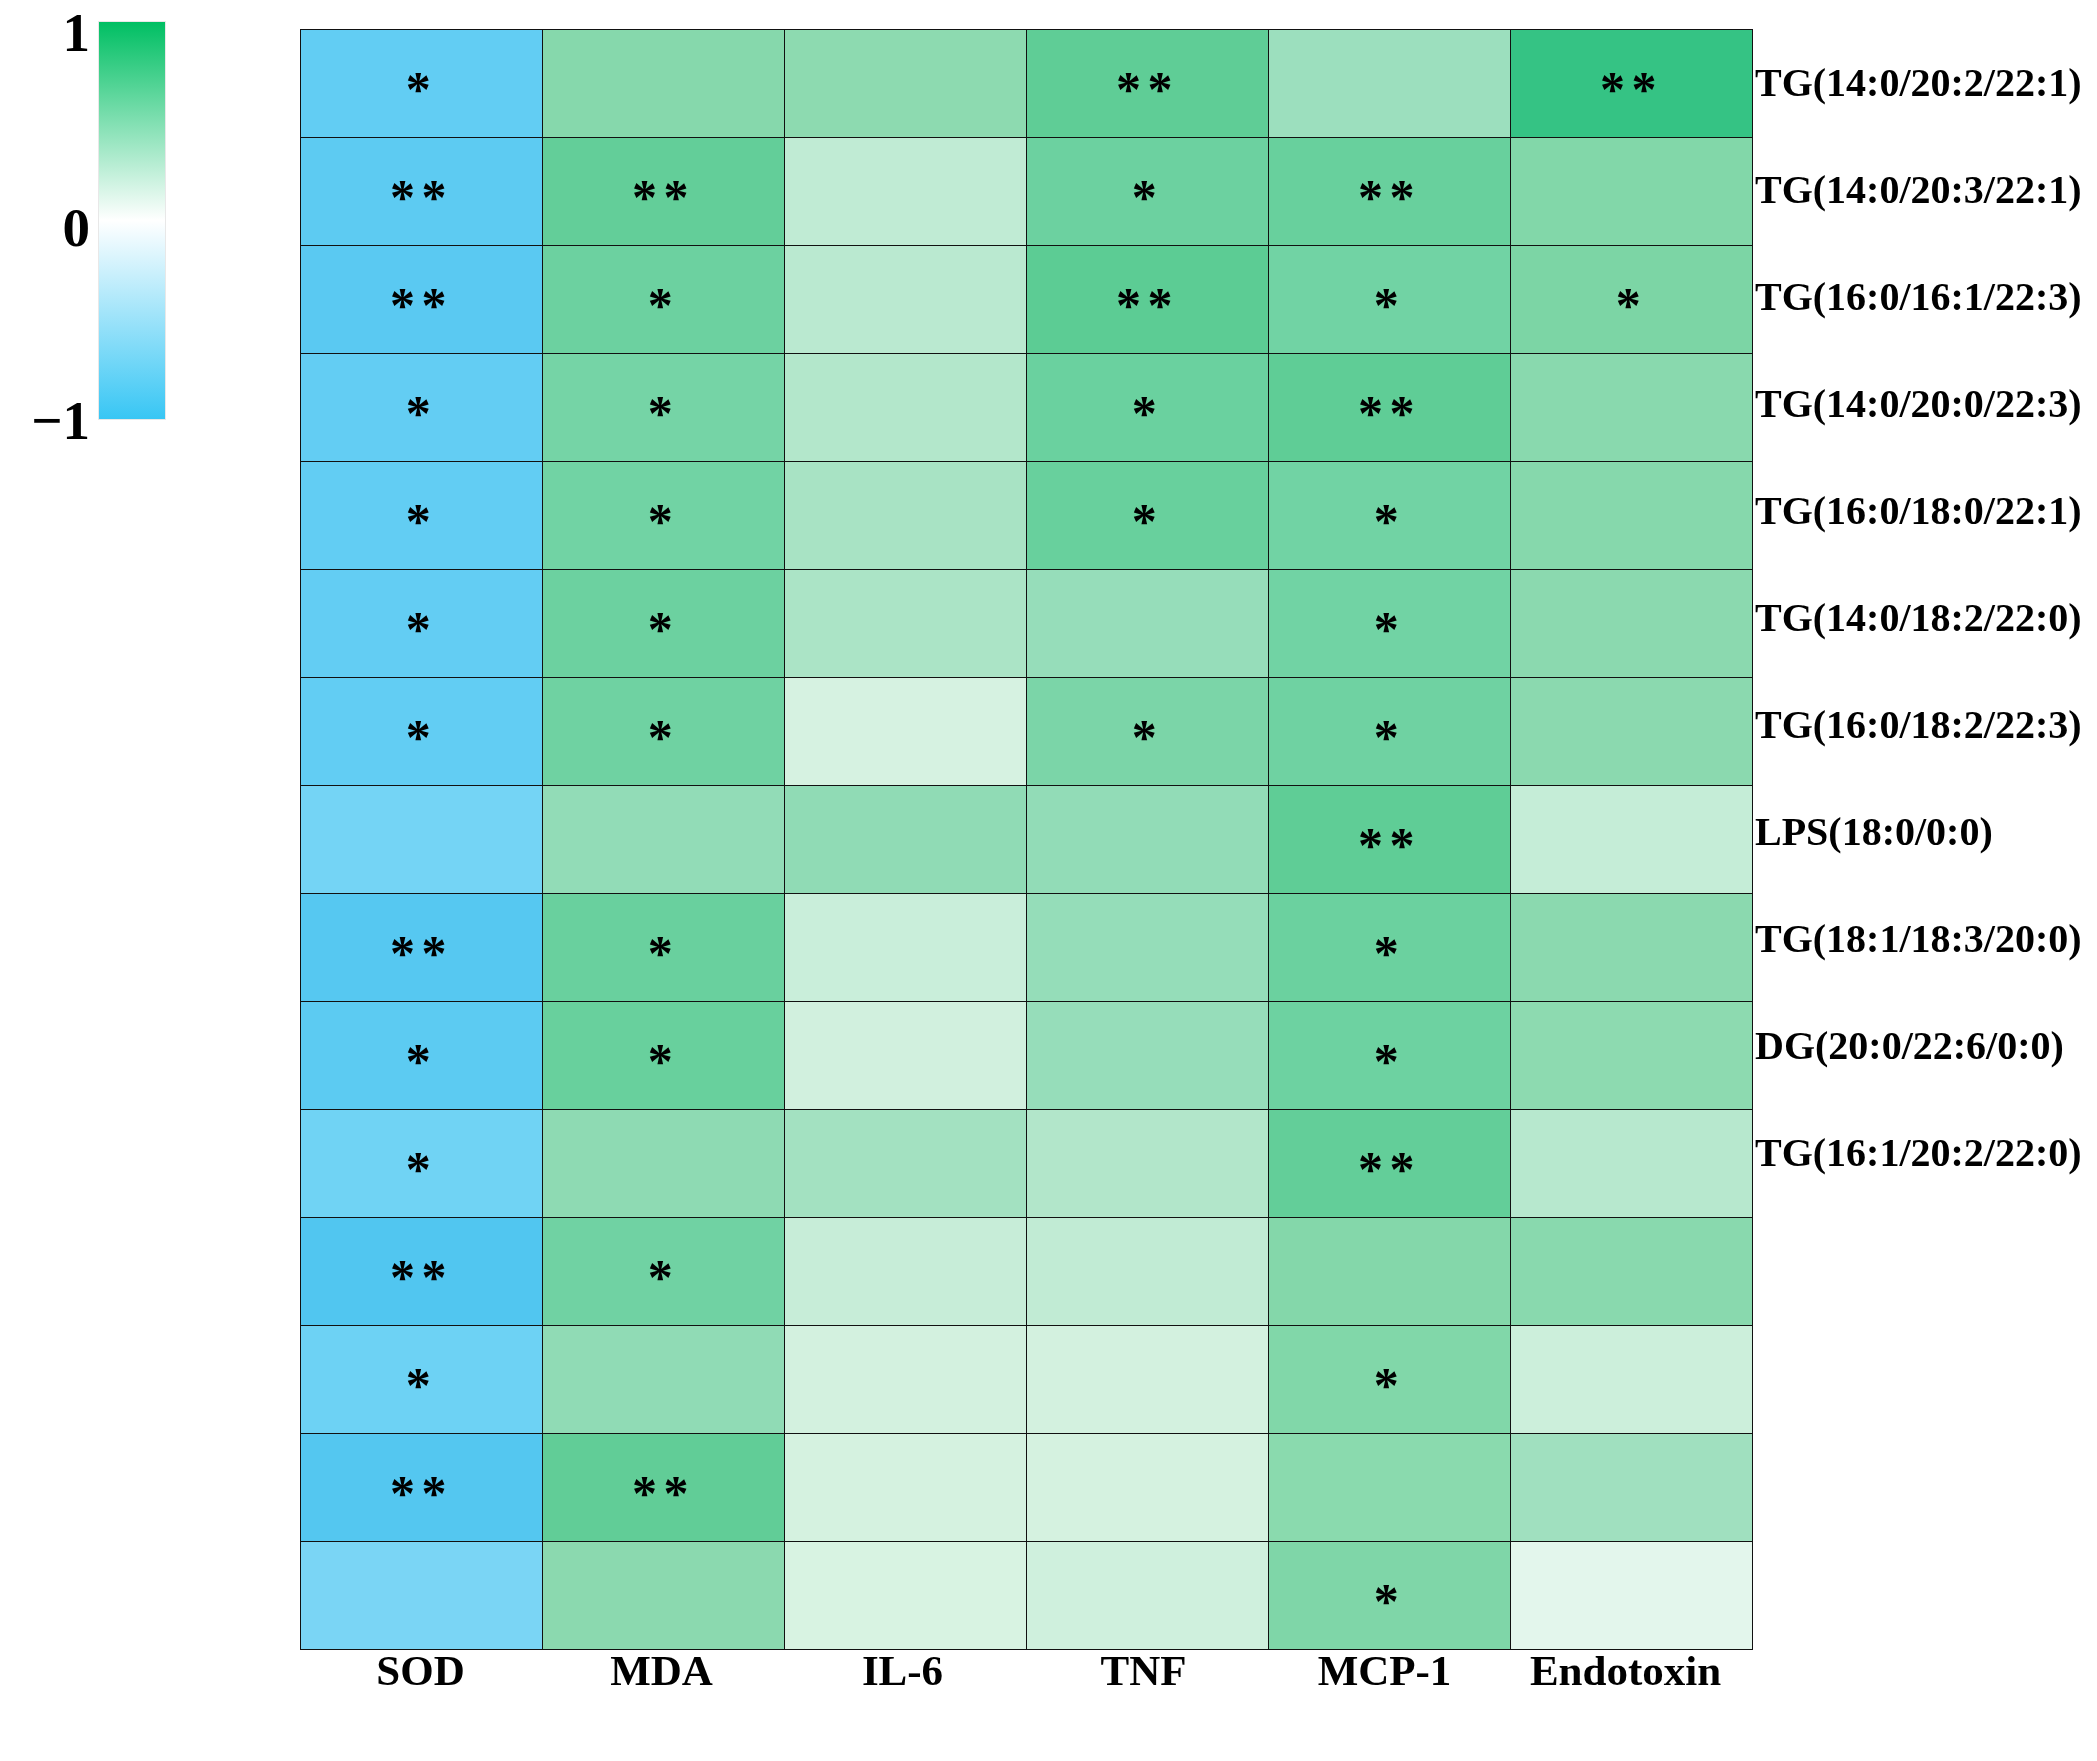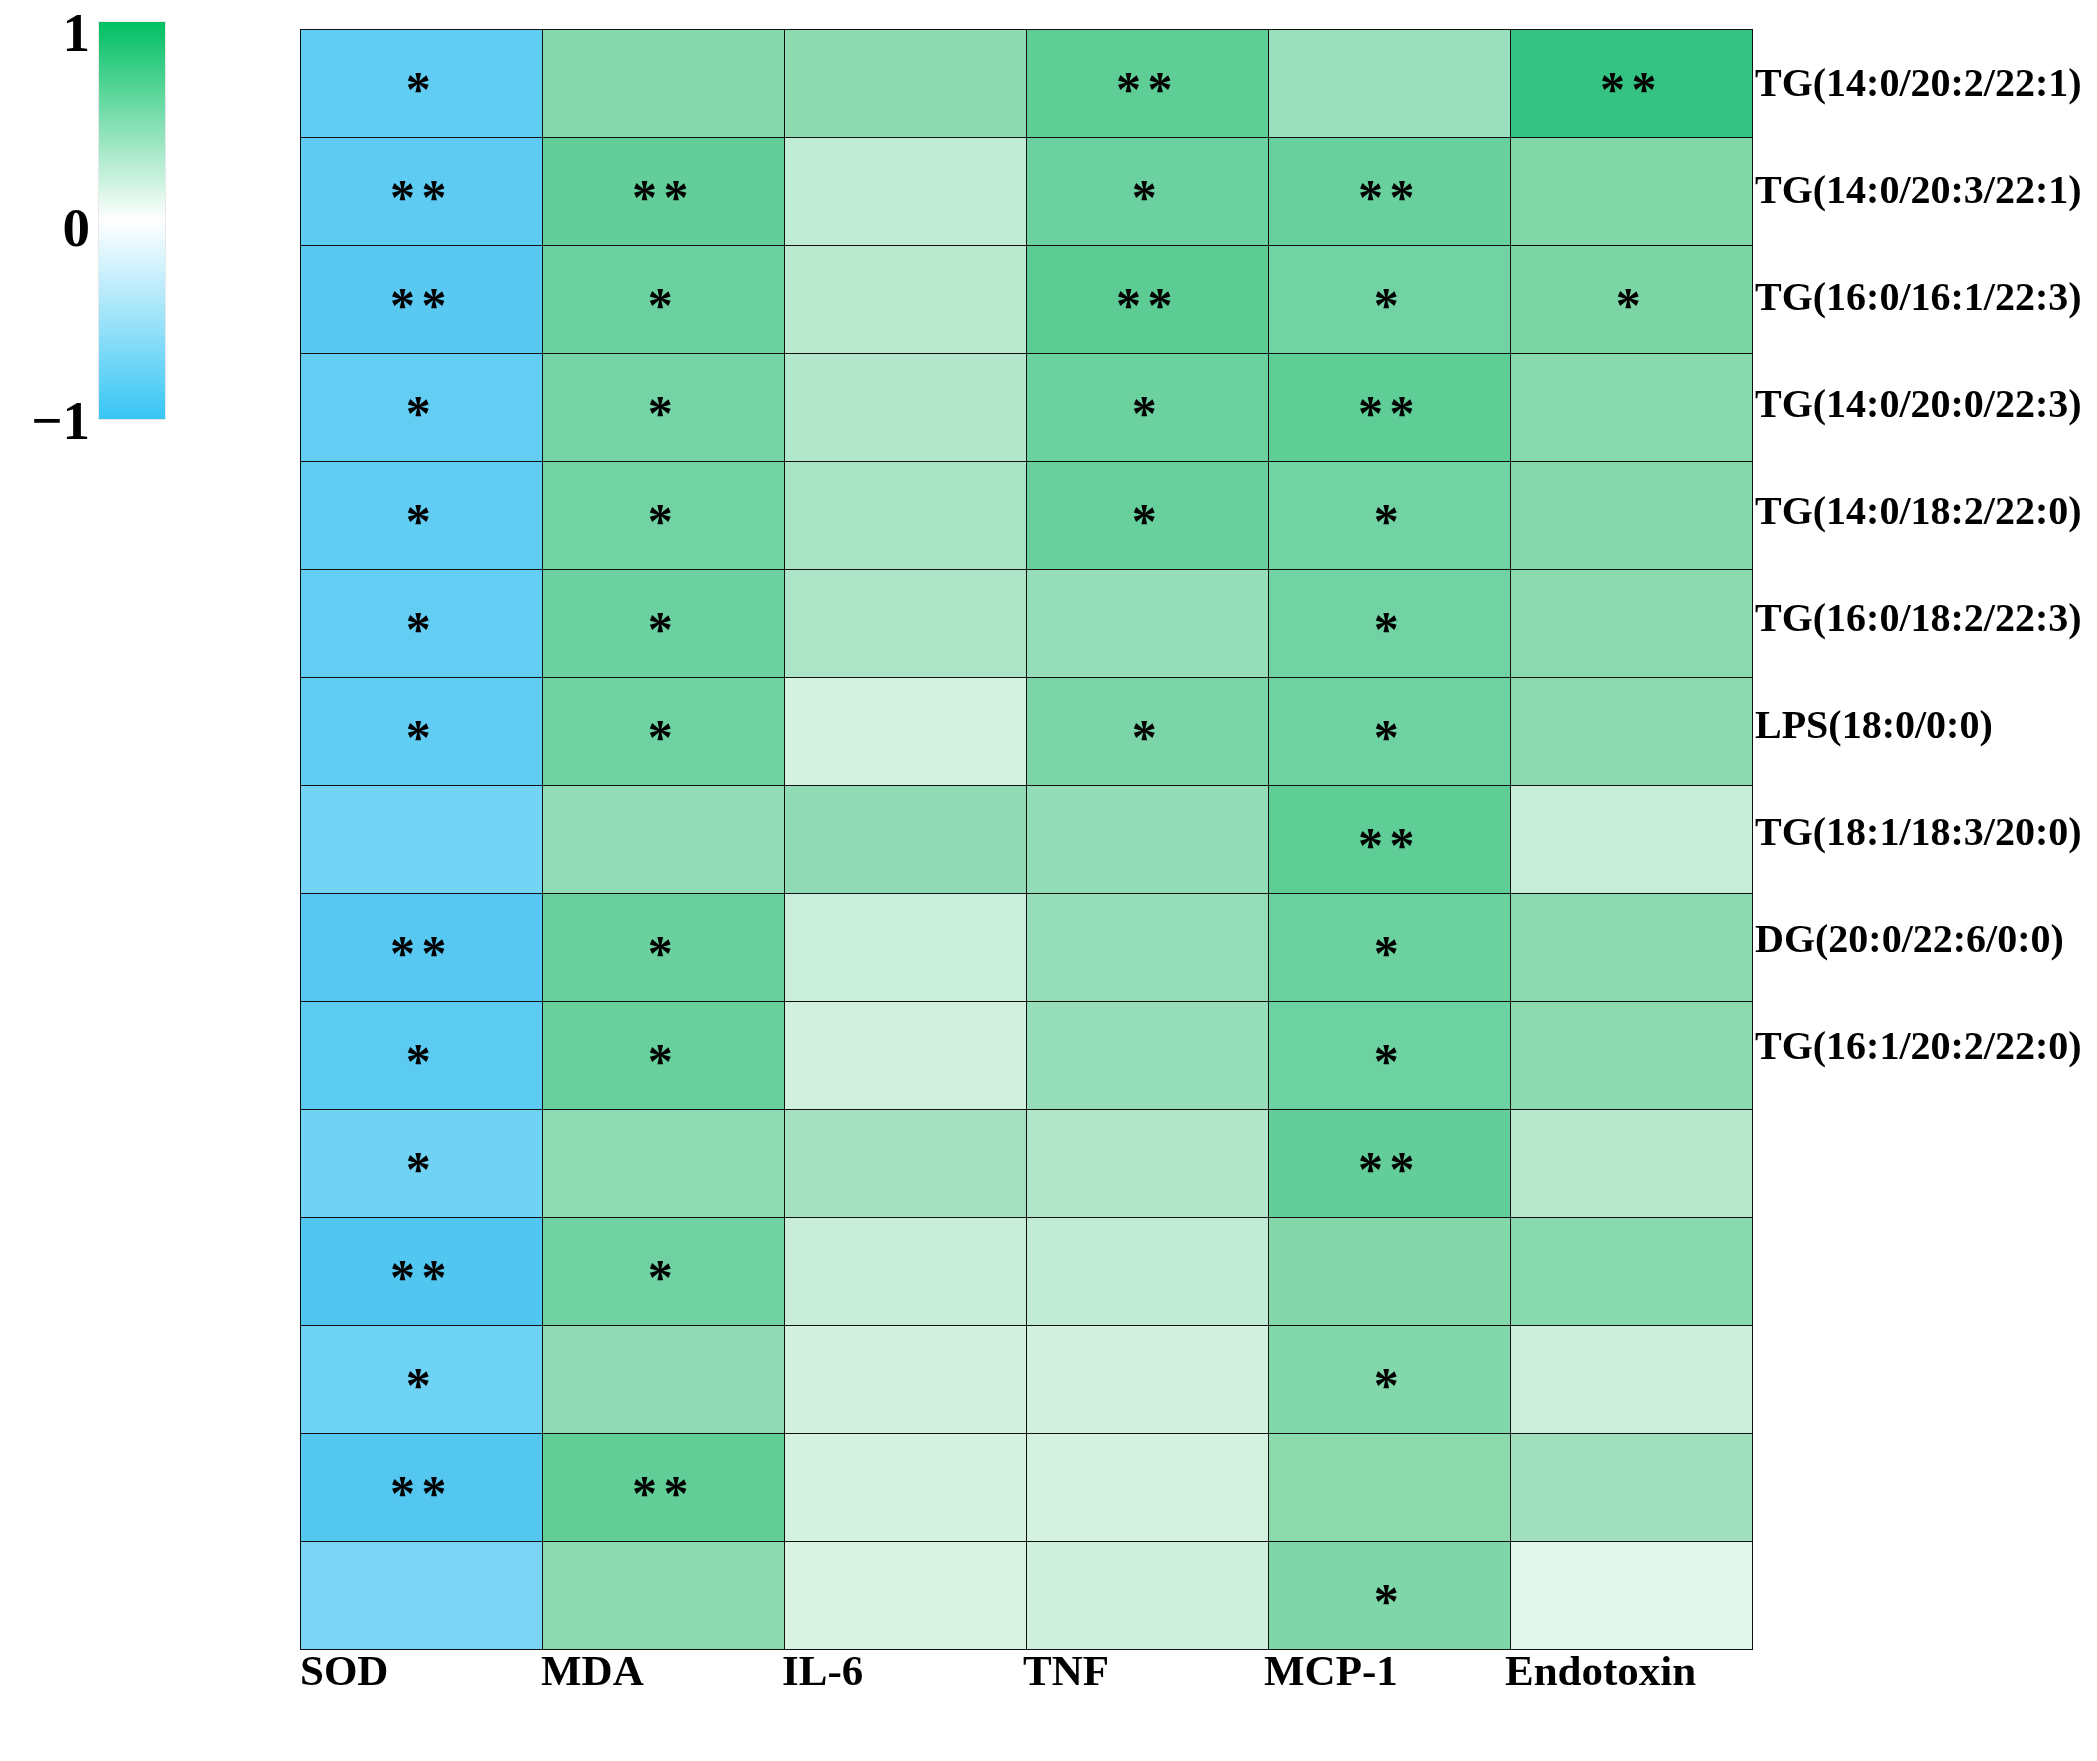--- a/index.html
+++ b/index.html
@@ -97,21 +97,21 @@
 
   
   #col-labels {
     position: absolute;
     left: 300px;
     top: 1646px;
     display: flex;
   }
   .col-label {
     width: 241px;
-    text-align: left;
+    text-align: center;
     font-size: 43px;
     font-weight: 700;
     color: #000;
     white-space: nowrap;
     font-family: "Liberation Serif", "DejaVu Serif", serif;
   }
 </style>
 </head>
 <body>
 
@@ -247,20 +247,21 @@
         </tr>
       </tbody>
   </table>
 </div>
 
 <div id="row-labels">
     <div class="row-label">TG(14:0/20:2/22:1)</div>
     <div class="row-label">TG(14:0/20:3/22:1)</div>
     <div class="row-label">TG(16:0/16:1/22:3)</div>
     <div class="row-label">TG(14:0/20:0/22:3)</div>
+    <div class="row-label">TG(16:0/18:0/22:1)</div>
     <div class="row-label">TG(14:0/18:2/22:0)</div>
     <div class="row-label">TG(16:0/18:2/22:3)</div>
     <div class="row-label">LPS(18:0/0:0)</div>
     <div class="row-label">TG(18:1/18:3/20:0)</div>
     <div class="row-label">DG(20:0/22:6/0:0)</div>
     <div class="row-label">TG(16:1/20:2/22:0)</div>
   </div>
 
 <div id="col-labels">
     <div class="col-label">SOD</div>

